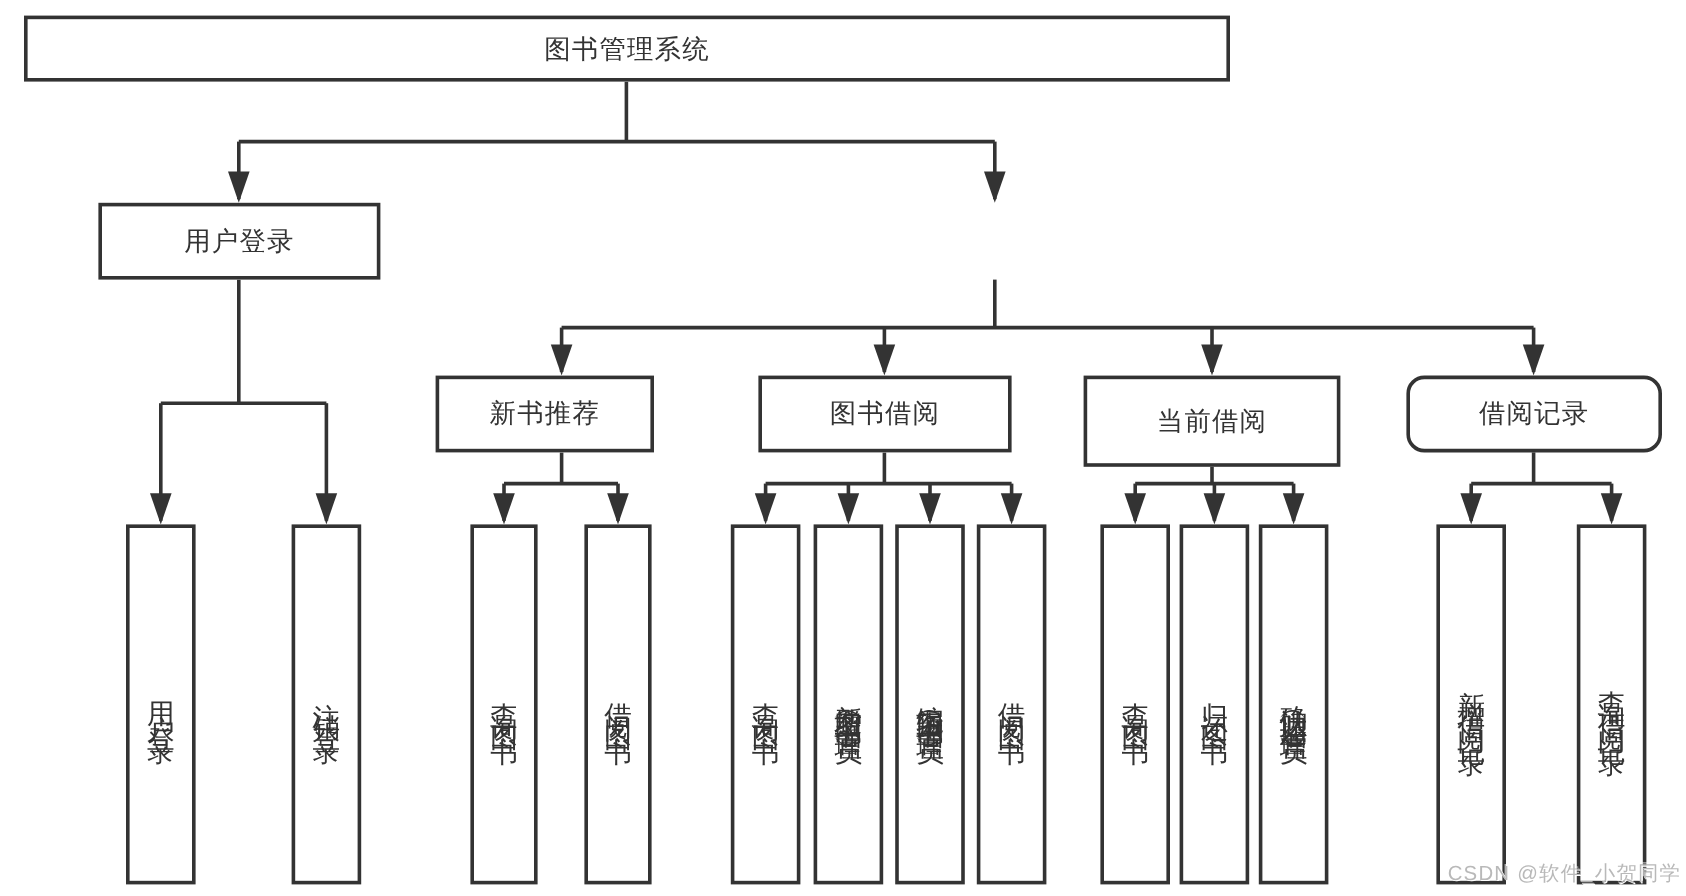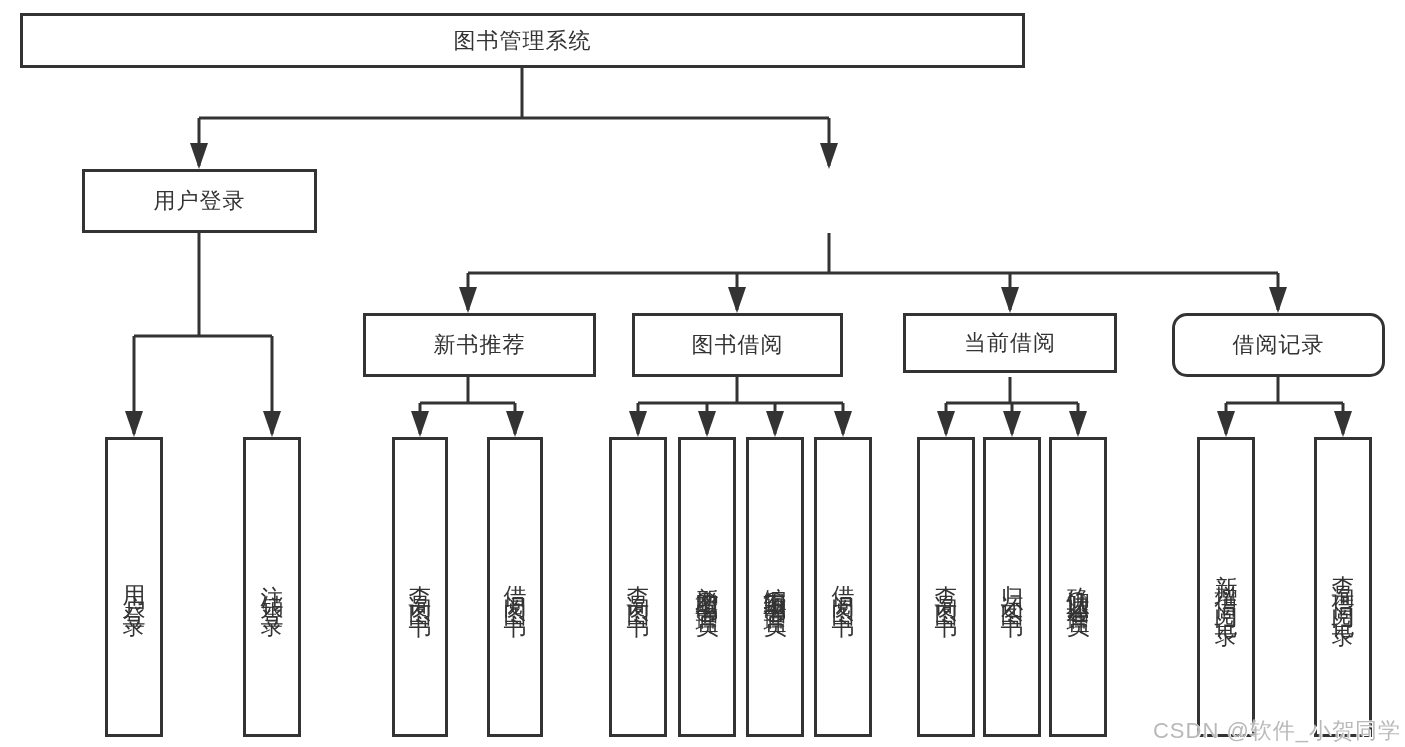--- a/index.html
+++ b/index.html
@@ -35,23 +35,23 @@
     font-size: 23px;
     letter-spacing: 10px;
     line-height: 1;
   }
   .v-box.tight { letter-spacing: 4px; }
 
   
   #root-node        { left: 20px;  top: 13px;  width: 1005px; height: 55px; }
   #node-user-login  { left: 82px;  top: 169px; width: 235px;  height: 64px; }
   #node-book-mgmt   { left: 712px; top: 169px; width: 235px;  height: 64px; }
-  #node-new-book    { left: 363px; top: 313px; width: 233px;  height: 64px; }
+  #node-new-book    { left: 363px; top: 313px; width: 182px;  height: 64px; }
   #node-book-borrow { left: 632px; top: 313px; width: 211px;  height: 64px; }
-  #node-cur-borrow  { left: 903px; top: 313px; width: 214px;  height: 60px; }
+  #node-cur-borrow  { left: 903px; top: 313px; width: 214px;  height: 76px; }
   #node-records     { left: 1172px;top: 313px; width: 213px;  height: 64px; border-radius: 15px; }
 
   .leaf { top: 437px; height: 300px; width: 58px; }
   #leaf-ul-login    { left: 105px; }
   #leaf-ul-logout   { left: 243px; }
   #leaf-nb-query    { left: 392px; width: 56px; }
   #leaf-nb-borrow   { left: 487px; width: 56px; }
   #leaf-bb-query    { left: 609px; }
   #leaf-bb-add      { left: 678px; }
   #leaf-bb-edit     { left: 746px; }
@@ -60,21 +60,21 @@
   #leaf-cb-return   { left: 983px; }
   #leaf-cb-confirm  { left: 1049px; }
   #leaf-br-add      { left: 1197px; }
   #leaf-br-query    { left: 1314px; }
 
   #watermark {
     position: absolute;
     right: 4px;
     top: 716px;
     z-index: 3;
-    font-size: 22px;
+    font-size: 17px;
     color: #b9b9b9;
     text-shadow: 1px 1px 0 #ffffff, -1px -1px 0 rgba(255,255,255,0.6);
     letter-spacing: 1px;
     white-space: nowrap;
   }
 </style>
 </head>
 <body>
 
 <div id="canvas">

